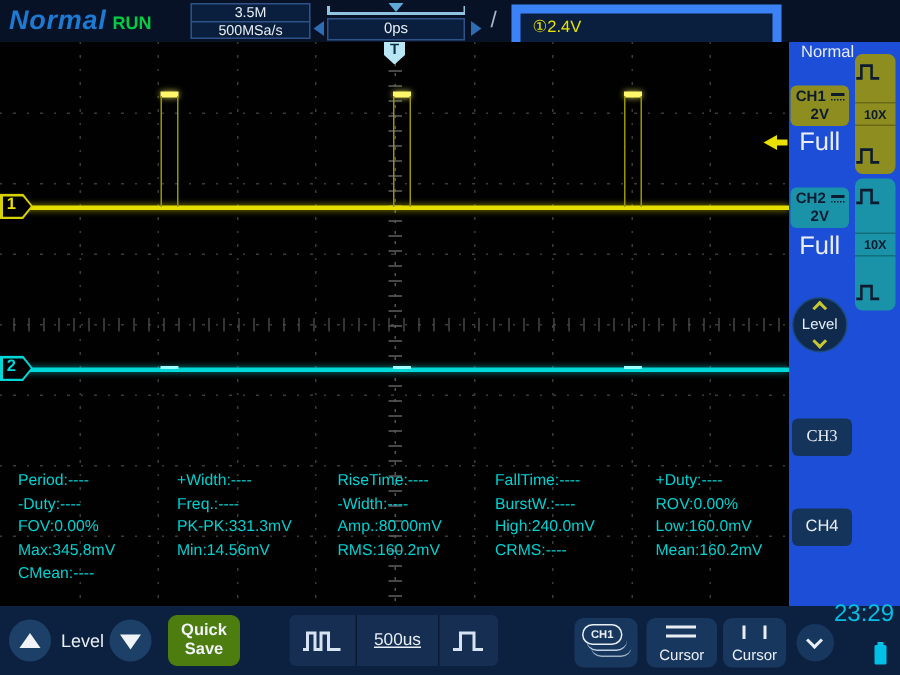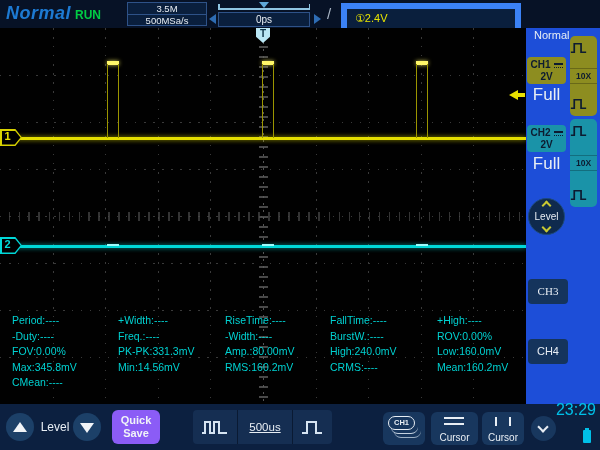--- a/index.html
+++ b/index.html
@@ -104,21 +104,21 @@
   .sb-btn.ch3 { top:251px;font-family:Liberation Serif, serif; } .sb-btn.ch4 { top:311px; }
 
   
   .bottombar { position:absolute; left:0; top:404px; width:600px; height:46px; background:#0c2040; }
   .circle { position:absolute; top:9px; width:28px; height:28px; border-radius:50%; background:#1c4068; }
   .circle .tri-up { position:absolute; left:7px; top:9px; width:0; height:0;
         border-bottom:10px solid #f0f4f8; border-left:7px solid transparent; border-right:7px solid transparent; }
   .circle .tri-dn { position:absolute; left:7px; top:10px; width:0; height:0;
         border-top:10px solid #f0f4f8; border-left:7px solid transparent; border-right:7px solid transparent; }
   .fine { position:absolute; left:40px; top:16px; width:30px; text-align:center; font-size:12px; color:#e8eef4; }
-  .qsave { position:absolute; left:112px; top:6px; width:48px; height:34px; border-radius:6px; background:#8b5cf6;
+  .qsave { position:absolute; left:112px; top:6px; width:48px; height:34px; border-radius:6px; background:#4d7c0f;
            color:#f0f4f8; font-size:11px; font-weight:bold; text-align:center; line-height:13px; padding-top:4px; }
   .segmented { position:absolute; left:193px; top:6px; width:139px; height:34px; border-radius:4px;
                background:#152e52; display:flex; align-items:center; }
   .seg { display:flex; align-items:center; justify-content:center; height:100%;text-decoration:underline; }
   .seg.s1 { width:45px; border-right:1px solid #0a1a33; }
   .seg.s2 { width:55px; border-right:1px solid #0a1a33; color:#e8eef4; font-size:11.5px; }
   .seg.s3 { width:38px; }
   .chstack { position:absolute; left:383px; top:8px; width:42px; height:33px; border-radius:6px; background:#18375e; }
   .oval { position:absolute; width:27px; height:14px; border-radius:8px; }
   .oval.main { left:5px; top:4px; border:1.5px solid #e8eef4; color:#e8eef4; font-size:7.5px; font-weight:bold;
@@ -241,21 +241,21 @@
         <div>Amp.:80.00mV</div>
         <div>RMS:160.2mV</div>
       </div>
       <div class="mcol" style="left:330px">
         <div>FallTime:----</div>
         <div>BurstW.:----</div>
         <div>High:240.0mV</div>
         <div>CRMS:----</div>
       </div>
       <div class="mcol" style="left:437px">
-        <div>+High:----</div>
+        <div>+Duty:----</div>
         <div>ROV:0.00%</div>
         <div>Low:160.0mV</div>
         <div>Mean:160.2mV</div>
       </div>
     </div>
   <div class="ch2-bump" style="left: 107px;"></div>
       <div class="ch2-bump" style="left: 262px;"></div>
       <div class="ch2-bump" style="left: 416px;"></div>
     </div>
 

